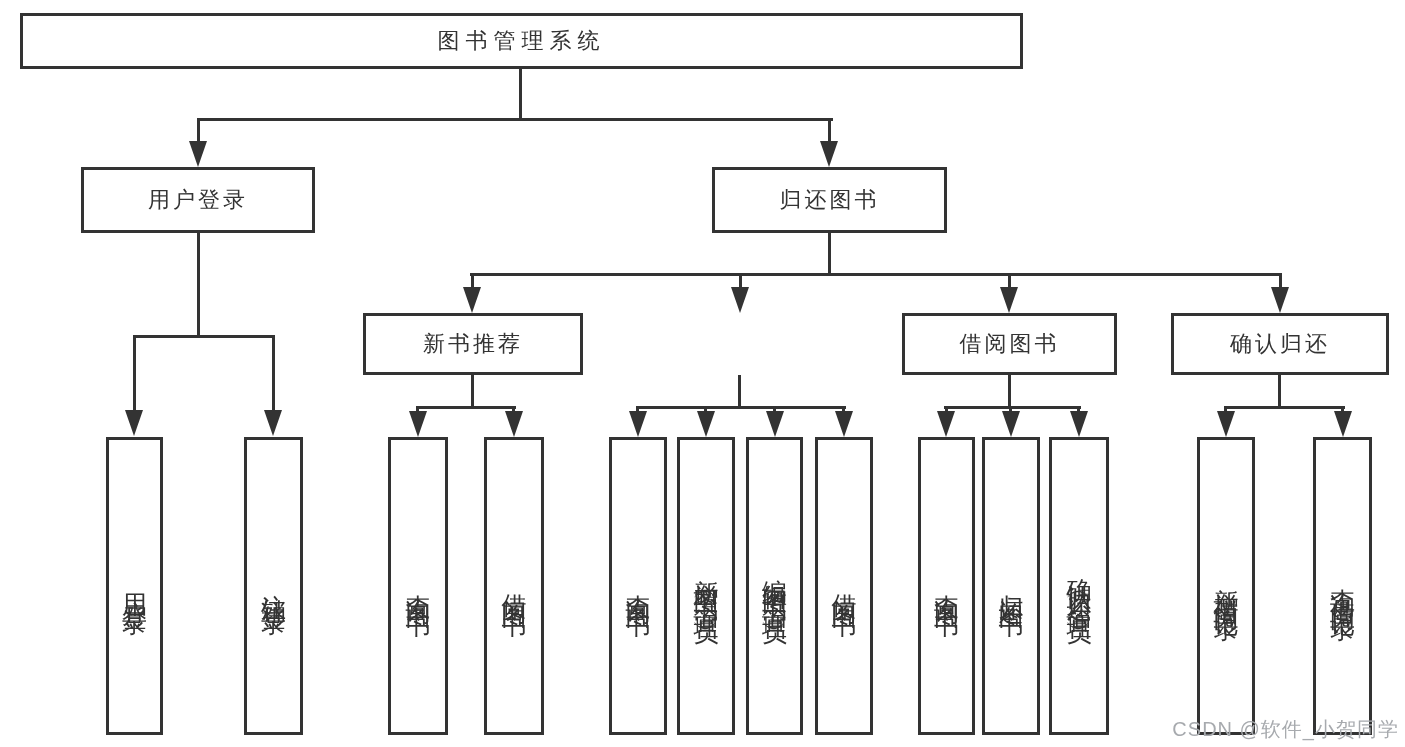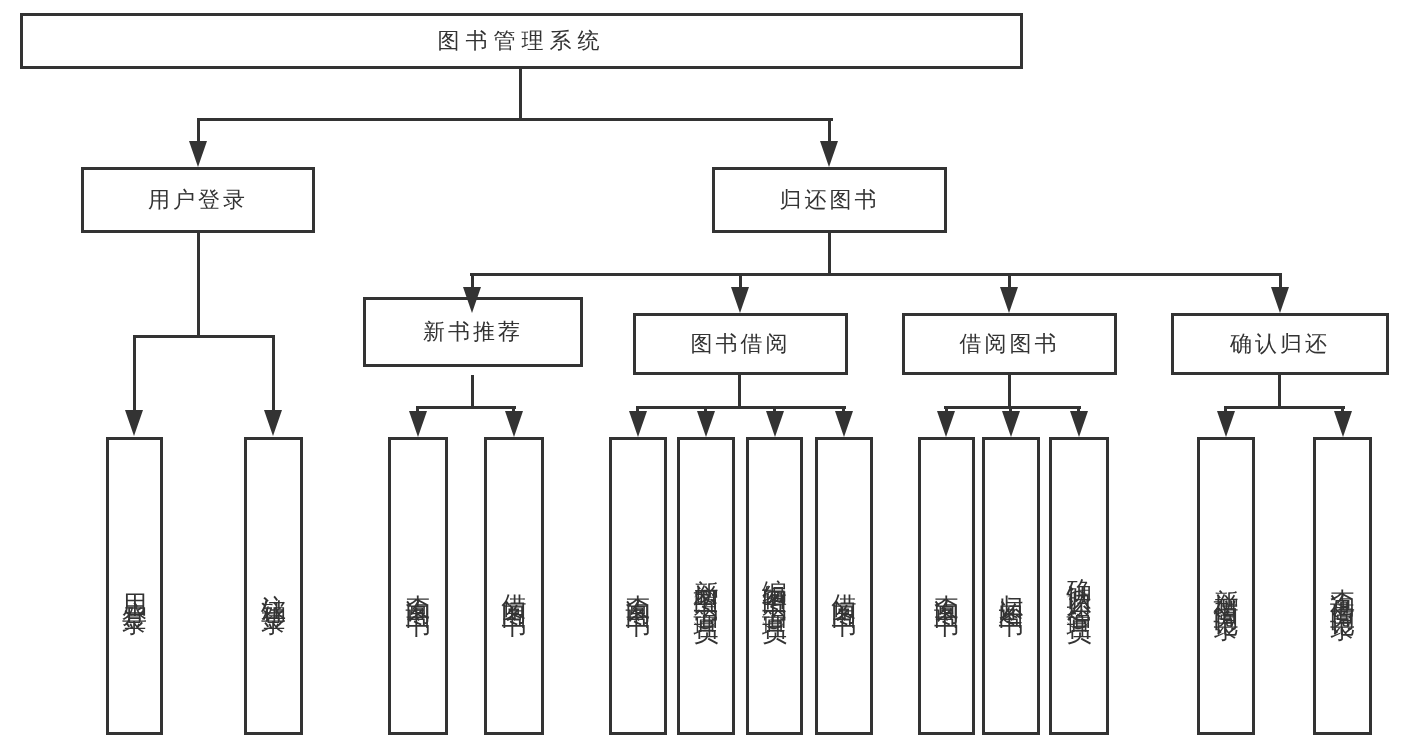--- a/index.html
+++ b/index.html
@@ -29,21 +29,21 @@
   .arrow{
     position:absolute;width:0;height:0;
     border-left:9px solid transparent;border-right:9px solid transparent;
     border-top:26px solid var(--line);
   }
 
   
   #root-box{left:20px;top:13px;width:1003px;height:56px;}
   #user-login-box{left:81px;top:167px;width:234px;height:66px;}
   #book-mgmt-box{left:712px;top:167px;width:235px;height:66px;}
-  #new-books-box{left:363px;top:297px;width:220px;height:70px;}
+  #new-books-box{left:363px;top:313px;width:220px;height:62px;}
   #book-borrow-box{left:633px;top:313px;width:215px;height:62px;}
   #current-borrow-box{left:902px;top:313px;width:215px;height:62px;}
   #borrow-records-box{left:1171px;top:313px;width:218px;height:62px;}
 
   #leaf-ul-1{left:106px;width:57px;}
   #leaf-ul-2{left:244px;width:59px;}
   #leaf-nb-1{left:388px;width:60px;}
   #leaf-nb-2{left:484px;width:60px;}
   #leaf-bb-1{left:609px;width:58px;}
   #leaf-bb-2{left:677px;width:58px;}
@@ -71,23 +71,20 @@
 
   <div class="box" id="user-login-box">
     <span class="hlabel">用户登录</span>
   </div>
   <div class="box" id="book-mgmt-box">
     <span class="hlabel">归还图书</span>
   </div>
 
   <div class="box" id="new-books-box">
     <span class="hlabel">新书推荐</span>
-  </div>
-  <div class="box" id="book-borrow-box">
-    <span class="hlabel">图书借阅</span>
   </div>
   <div class="box" id="current-borrow-box">
     <span class="hlabel">借阅图书</span>
   </div>
   <div class="box" id="borrow-records-box">
     <span class="hlabel">确认归还</span>
   </div>
 
   <div class="box leaf" id="leaf-ul-1">
     <span class="vtext">用户登录</span>
@@ -181,14 +178,15 @@
   <div class="vline" style="left:1077px;top:408px;width:3px;height:6px;"></div>
   <div class="arrow" style="left:1070px;top:411px;"></div>
 
   <div class="vline" style="left:1278px;top:375px;width:3px;height:33px;"></div>
   <div class="hline" style="left:1224px;top:406px;width:121px;height:3px;"></div>
   <div class="vline" style="left:1224px;top:408px;width:3px;height:6px;"></div>
   <div class="arrow" style="left:1217px;top:411px;"></div>
   <div class="vline" style="left:1341px;top:408px;width:3px;height:6px;"></div>
   <div class="arrow" style="left:1334px;top:411px;"></div>
 
+  <div id="watermark">CSDN @软件_小贺同学</div>
 
 </div>
 
 </body></html>

